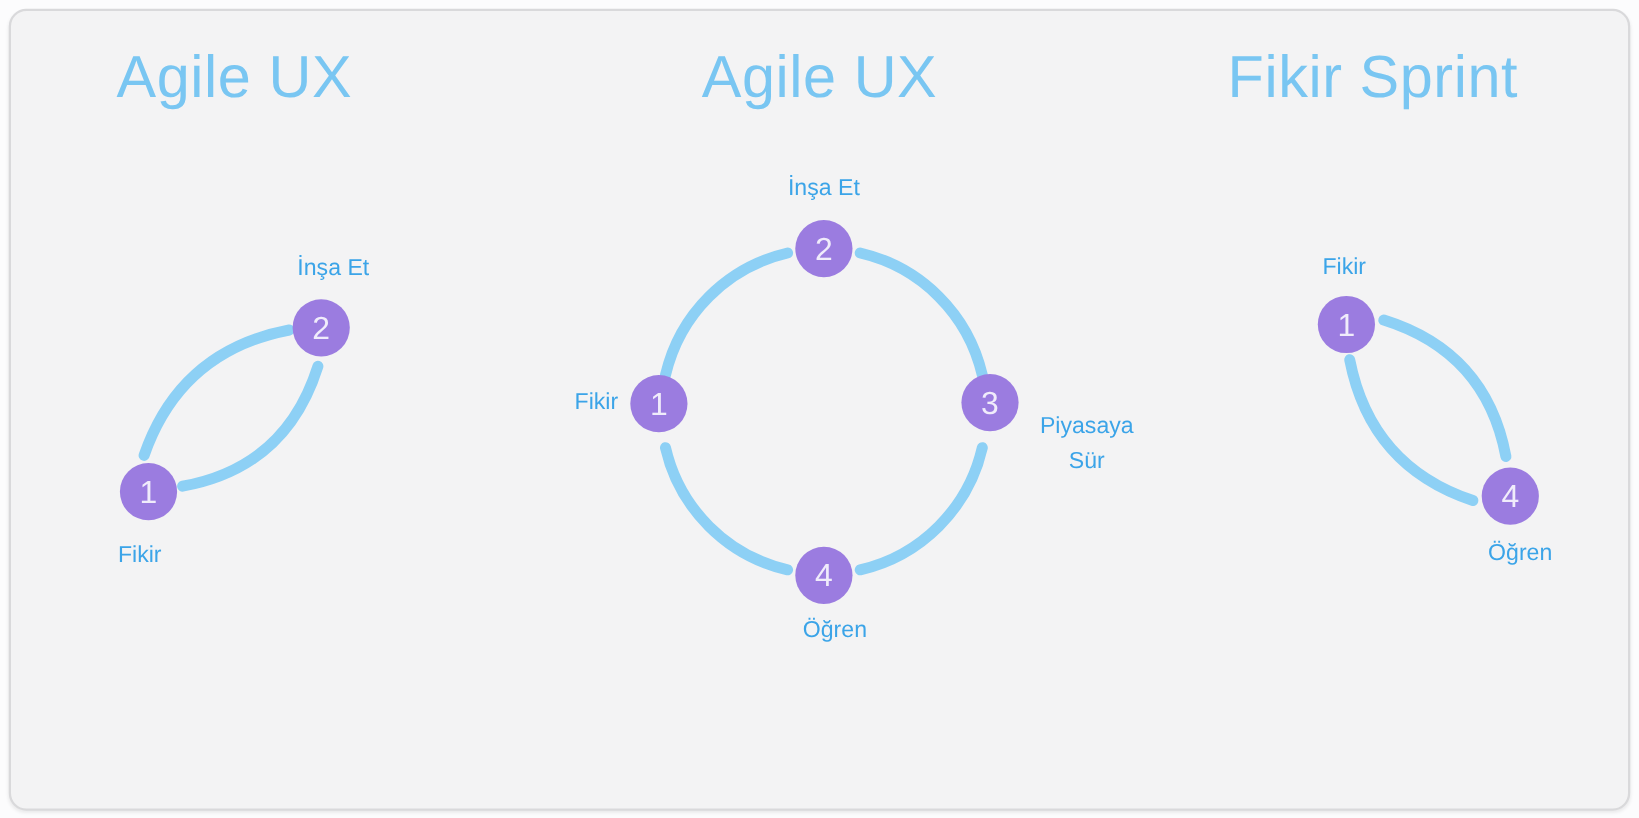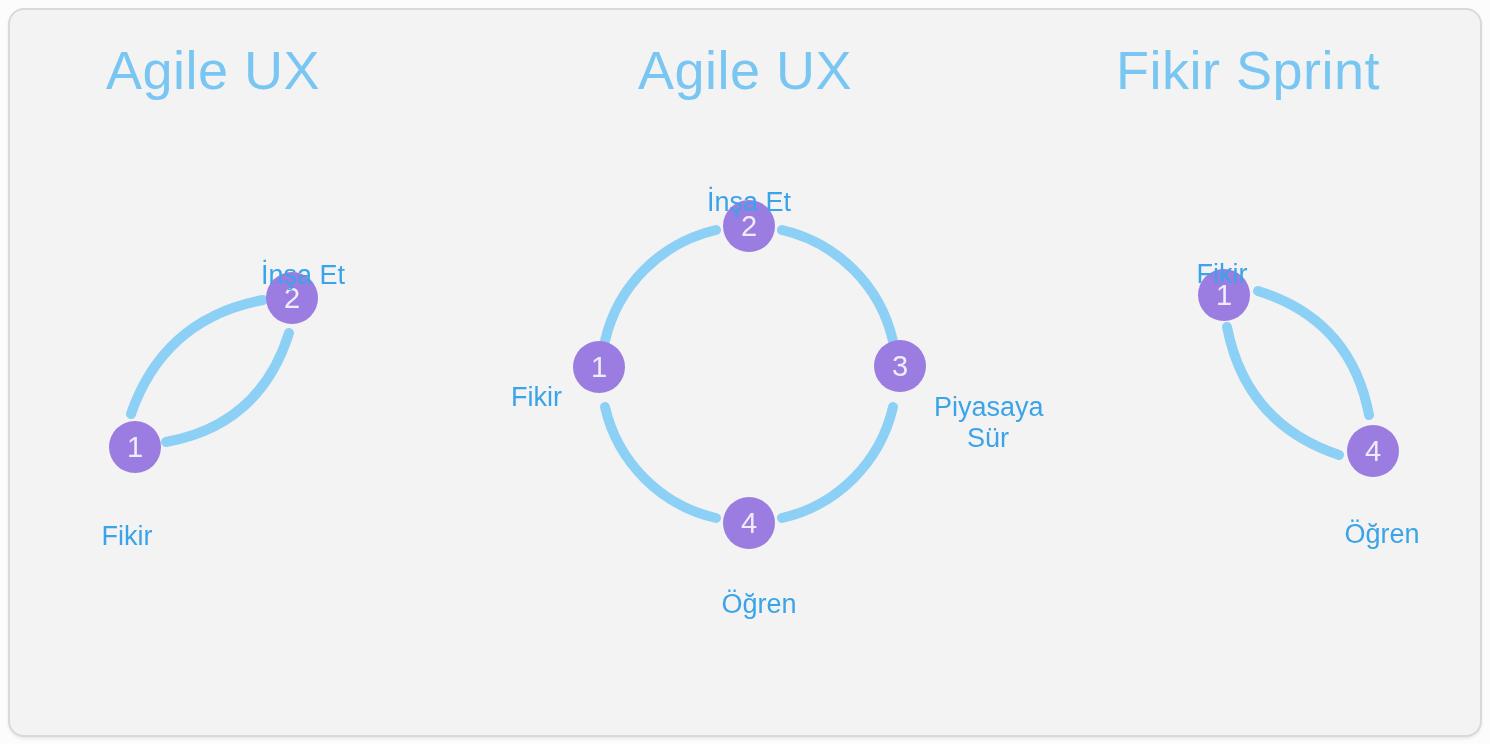--- a/index.html
+++ b/index.html
@@ -34,32 +34,32 @@
   }
   .panel-title{
     position:absolute;width:300px;text-align:center;
     color:var(--title-color);
     font-size:54px;line-height:48px;font-weight:400;
     letter-spacing:0.5px;
   }
   .node-label{
     position:absolute;width:160px;text-align:center;
     color:var(--label-color);
-    font-size:27px;line-height:31px;font-weight:400;margin-top:32px;
+    font-size:21px;line-height:31px;font-weight:400;
   }
   .title-agile{left:63px;top:46px;}
   .title-lean{left:595px;top:46px;}
   .title-design{left:1098px;top:46px;}
 
   .lbl-agile-build{left:223px;top:228px;}
   .lbl-agile-idea{left:47px;top:489px;}
 
   .lbl-lean-build{left:669px;top:155px;}
   .lbl-lean-idea{left:412px;top:350px;width:150px;text-align:right;}
-  .lbl-lean-launch{left:934px;top:360px;width:108px;}
+  .lbl-lean-launch{left:934px;top:372px;width:108px;}
   .lbl-lean-learn{left:679px;top:557px;}
 
   .lbl-design-idea{left:1142px;top:227px;}
   .lbl-design-learn{left:1302px;top:487px;}
 </style>
 </head>
 <body>
 
 <div class="stage">
 

